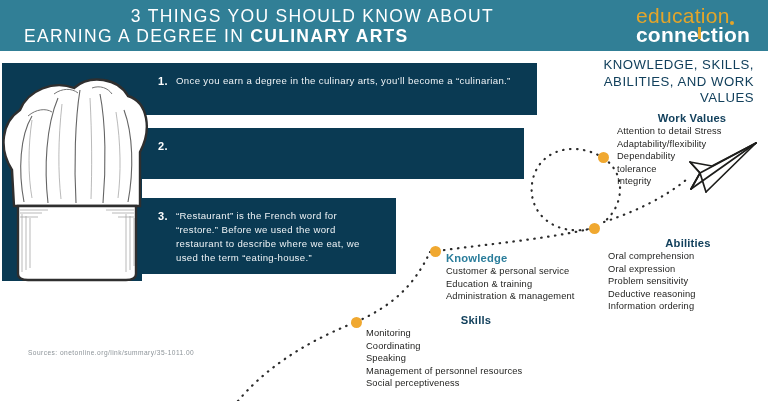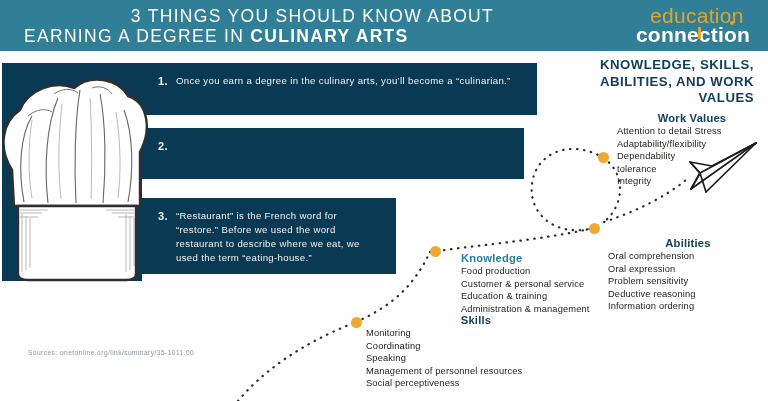--- a/index.html
+++ b/index.html
@@ -43,21 +43,20 @@
     position: absolute;
     right: 18px; top: 5px;
     text-align: left;
     line-height: 1;
   }
   .logo .word1 {
     display: block;
     color: #e3a52a;
     font-size: 21px;
     letter-spacing: 0.3px;
-    margin-left: 14px;
   }
   .logo .word2 {
     display: block;
     color: #ffffff;
     font-size: 21px;
     font-weight: bold;
     letter-spacing: 0.2px;
     margin-top: -2px;
   }
   .logo .dot {
@@ -131,21 +130,21 @@
 
   
   .right-heading {
     position: absolute;
     right: 14px; top: 57px;
     width: 230px;
     text-align: right;
     color: #12405c;
     font-size: 13.2px;
     line-height: 16.5px;
-    font-weight: bold;
+    font-weight: normal;
     letter-spacing: 0.5px;
   }
   .right-heading span { display: block; }
 
   
   .path-svg {
     position: absolute;
     left: 0; top: 0;
     pointer-events: none;
   }
@@ -165,21 +164,21 @@
     margin: 0;
     padding: 0;
     font-size: 9.3px;
     line-height: 12.6px;
     color: #1d1d1b;
     letter-spacing: 0.15px;
   }
 
   #cat-work-values { left: 617px; top: 112px; width: 150px; }
   #cat-abilities   { left: 608px; top: 237px; width: 160px; }
-  #cat-knowledge   { left: 446px; top: 252px; width: 200px; margin-left: 15px; }
+  #cat-knowledge   { left: 446px; top: 252px; width: 200px; }
   #cat-skills      { left: 366px; top: 314px; width: 220px; }
 
   .dot-marker {
     position: absolute;
     width: 11px; height: 11px;
     border-radius: 50%;
     background: #f0a830;
   }
   #dot-work-values { left: 598px; top: 152px; }
   #dot-abilities   { left: 589px; top: 223px; }
@@ -305,21 +304,20 @@
       <li>Problem sensitivity</li>
       <li>Deductive reasoning</li>
       <li>Information ordering</li>
     </ul>
   </div>
 
   <span class="dot-marker" id="dot-knowledge"></span>
   <div class="cat-block" id="cat-knowledge">
     <div class="cat-title teal">Knowledge</div>
     <ul class="cat-list">
-      <li>Food production</li>
       <li>Customer &amp; personal service</li>
       <li>Education &amp; training</li>
       <li>Administration &amp; management</li>
     </ul>
   </div>
 
   <span class="dot-marker" id="dot-skills"></span>
   <div class="cat-block" id="cat-skills">
     <div class="cat-title navy">Skills</div>
     <ul class="cat-list">

